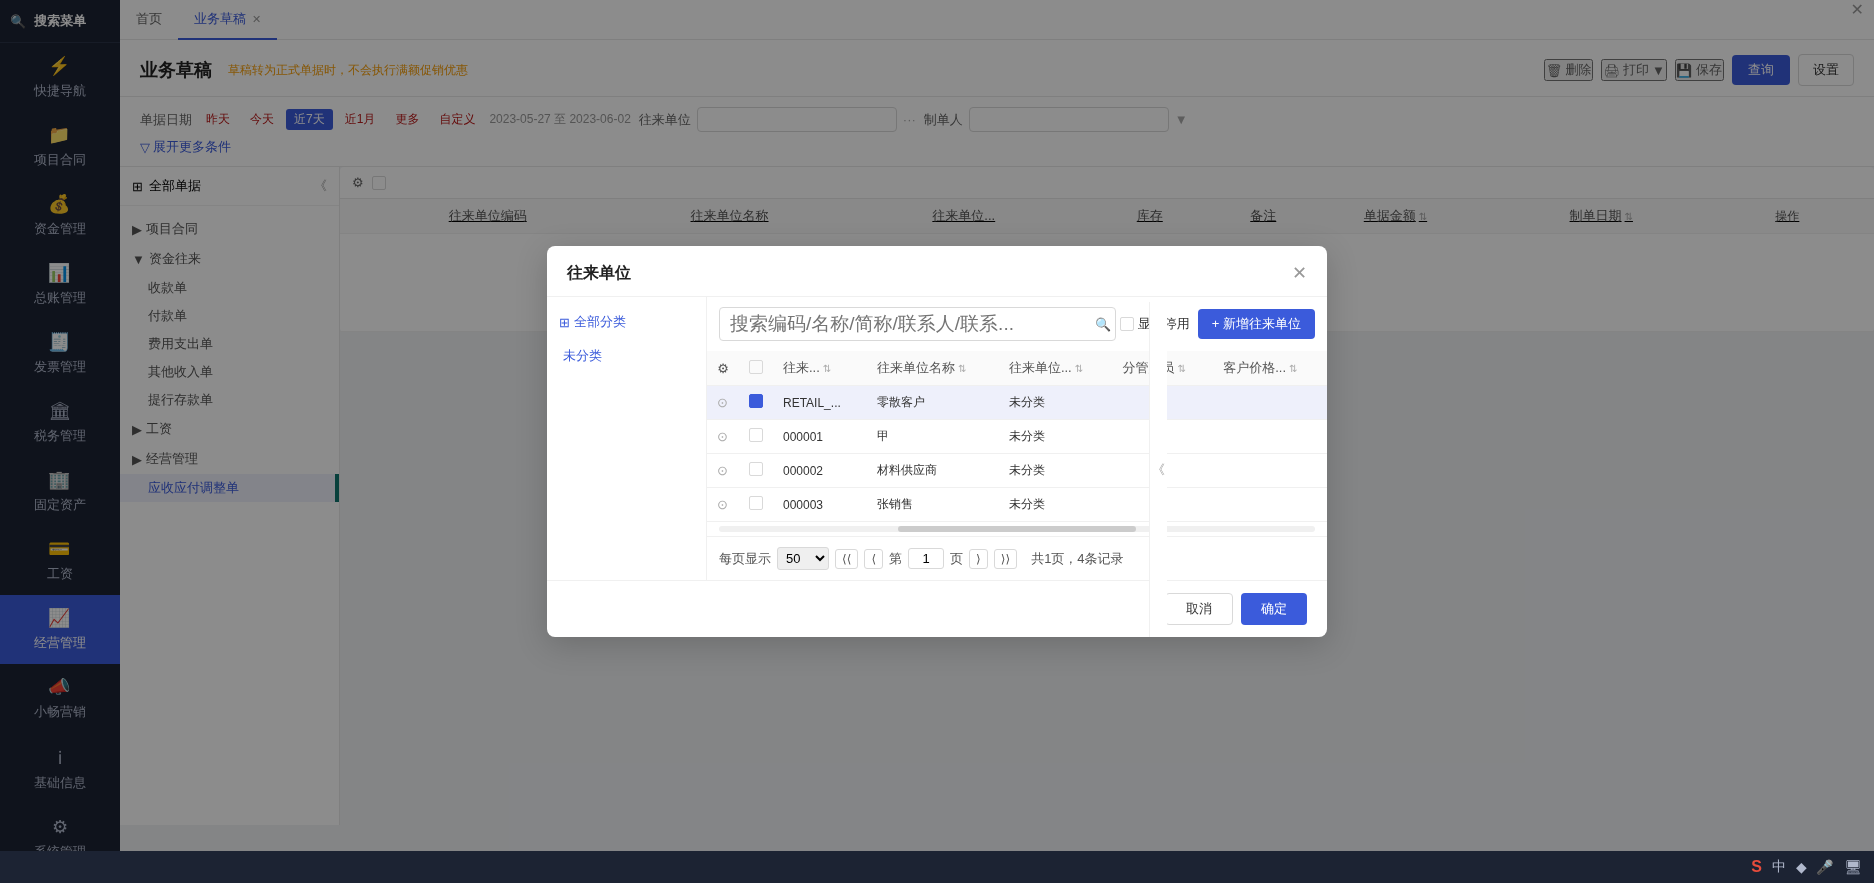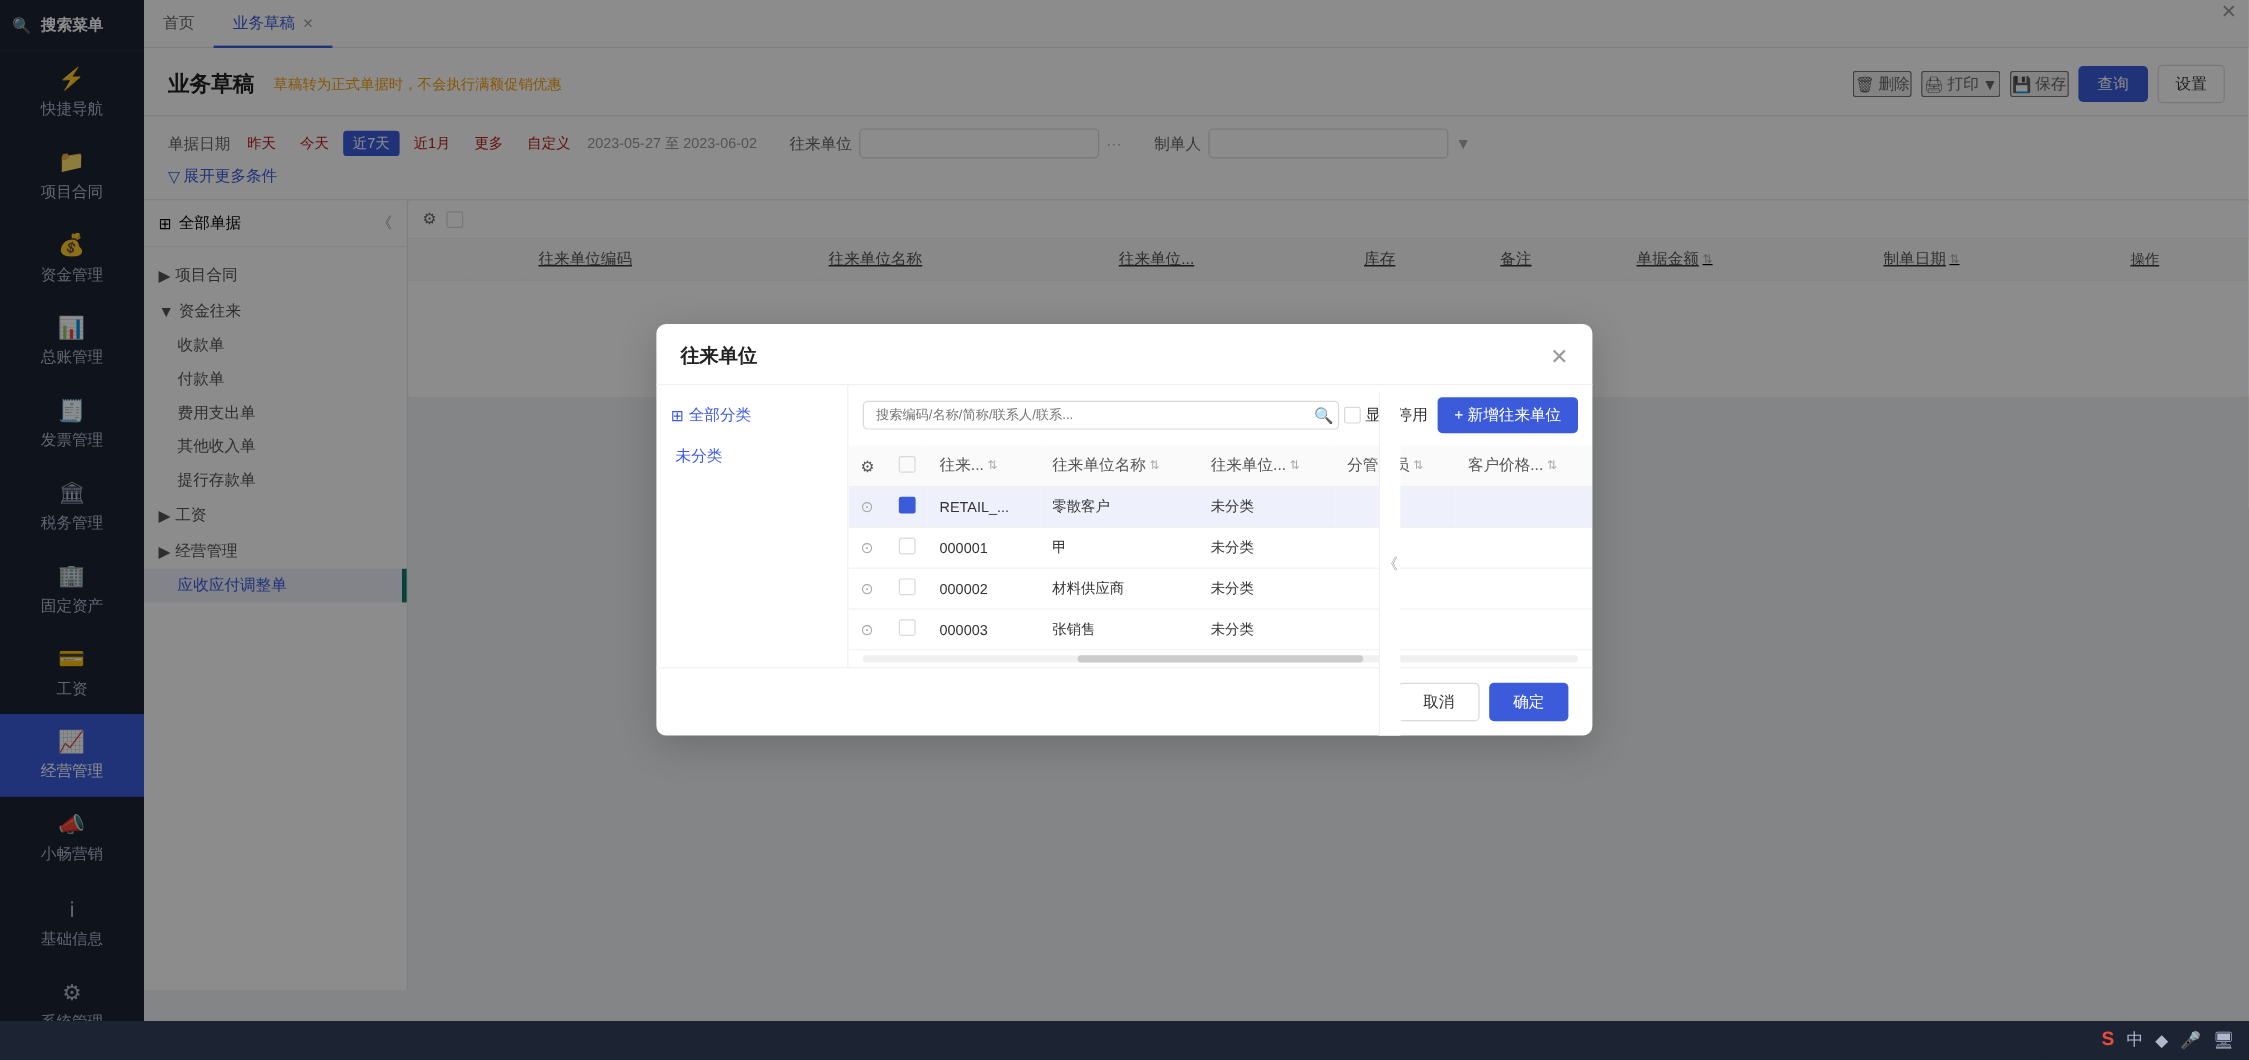--- a/index.html
+++ b/index.html
@@ -43,21 +43,21 @@
     .page-subtitle { font-size: 12px; color: #f59e0b; }
     .page-actions { margin-left: auto; display: flex; align-items: center; gap: 8px; }
     .btn-text { color: #666; cursor: pointer; font-size: 13px; display: flex; align-items: center; gap: 3px; }
     .btn-primary { background: #3b5bdb; color: #fff; border: none; border-radius: 4px; padding: 6px 16px; cursor: pointer; font-size: 13px; }
     .btn-default { background: #fff; color: #333; border: 1px solid #d9d9d9; border-radius: 4px; padding: 6px 14px; cursor: pointer; font-size: 13px; }
 
     
     .filter-bar {
       background: #fff; padding: 10px 20px; border-bottom: 1px solid #e8e8e8;
     }
-    .filter-row { display: flex; align-items: center; gap: 27px; flex-wrap: wrap; }
+    .filter-row { display: flex; align-items: center; gap: 8px; flex-wrap: wrap; }
     .filter-item { display: flex; align-items: center; gap: 6px; }
     .filter-label { color: #666; white-space: nowrap; }
     .filter-date-btns { display: flex; gap: 4px; }
     .date-btn { padding: 2px 8px; border-radius: 3px; cursor: pointer; color: #b91c1c; font-size: 12px; }
     .date-btn.active { background: #3b5bdb; color: #fff; }
     .filter-range { color: #999; font-size: 12px; }
     .filter-input { border: 1px solid #d9d9d9; border-radius: 4px; padding: 4px 8px; min-width: 160px; color: #333; }
     .expand-more { color: #3b5bdb; cursor: pointer; font-size: 12px; display: flex; align-items: center; gap: 3px; margin-top: 6px; }
     .toolbar-bar {
       background: #fff; padding: 8px 12px; display: flex; align-items: center; gap: 8px; border-radius: 4px 4px 0 0;
@@ -91,21 +91,21 @@
     
     .cat-sidebar { width: 160px; border-right: 1px solid #f0f0f0; padding: 8px 0; }
     .cat-header { padding: 8px 12px; font-size: 13px; color: #3b5bdb; font-weight: 500; display: flex; align-items: center; gap: 4px; }
     .cat-item { padding: 8px 16px; cursor: pointer; font-size: 13px; color: #333; }
     .cat-item.active { color: #3b5bdb; }
 
     
     .modal-table-area { flex: 1; display: flex; flex-direction: column; overflow: hidden; padding: 10px 0 0; }
     .modal-search-bar { display: flex; align-items: center; gap: 8px; padding: 0 12px 10px; }
     .modal-search-input {
-      border: 1px solid #d9d9d9; border-radius: 4px; padding: 5px 10px; flex: 1; font-size: 11px;
+      border: 1px solid #d9d9d9; border-radius: 4px; padding: 5px 10px; flex: 1; font-size: 19px;
       outline: none;
     }
     .show-disabled { display: flex; align-items: center; gap: 4px; font-size: 13px; color: #333; cursor: pointer; }
     .btn-add-partner { background: #3b5bdb; color: #fff; border: none; border-radius: 4px; padding: 6px 14px; cursor: pointer; font-size: 13px; white-space: nowrap; }
 
     .modal-table { width: 100%; border-collapse: collapse; }
     .modal-table th, .modal-table td { border-bottom: 1px solid #f0f0f0; padding: 8px 10px; font-size: 12px; color: #333; }
     .modal-table th { background: #fafafa; color: #555; font-weight: 500; }
     .modal-table tr.row-selected { background: #eef0fb; }
     .modal-table-wrap { overflow: auto; flex: 1; }
@@ -473,20 +473,36 @@
     <td></td>
   </tr>
               </tbody>
           </table>
         </div>
 
         <div class="scrollbar-track">
           <div class="scrollbar-thumb"></div>
         </div>
 
+        <div class="modal-pagination">
+          <span>每页显示</span>
+          <select class="page-select">
+            <option>50</option>
+            <option>100</option>
+            <option>200</option>
+          </select>
+          <button class="page-btn">⟨⟨</button>
+          <button class="page-btn">⟨</button>
+          <span>第</span>
+          <input class="page-input" value="1" style="">
+          <span>页</span>
+          <button class="page-btn">⟩</button>
+          <button class="page-btn">⟩⟩</button>
+          <span style="margin-left:8px;">共1页，4条记录</span>
+        </div>
       </div>
     </div>
 
     <div class="modal-footer">
       <button class="btn-cancel">取消</button>
       <button class="btn-confirm">确定</button>
     </div>
   </div>
 </div>
 

